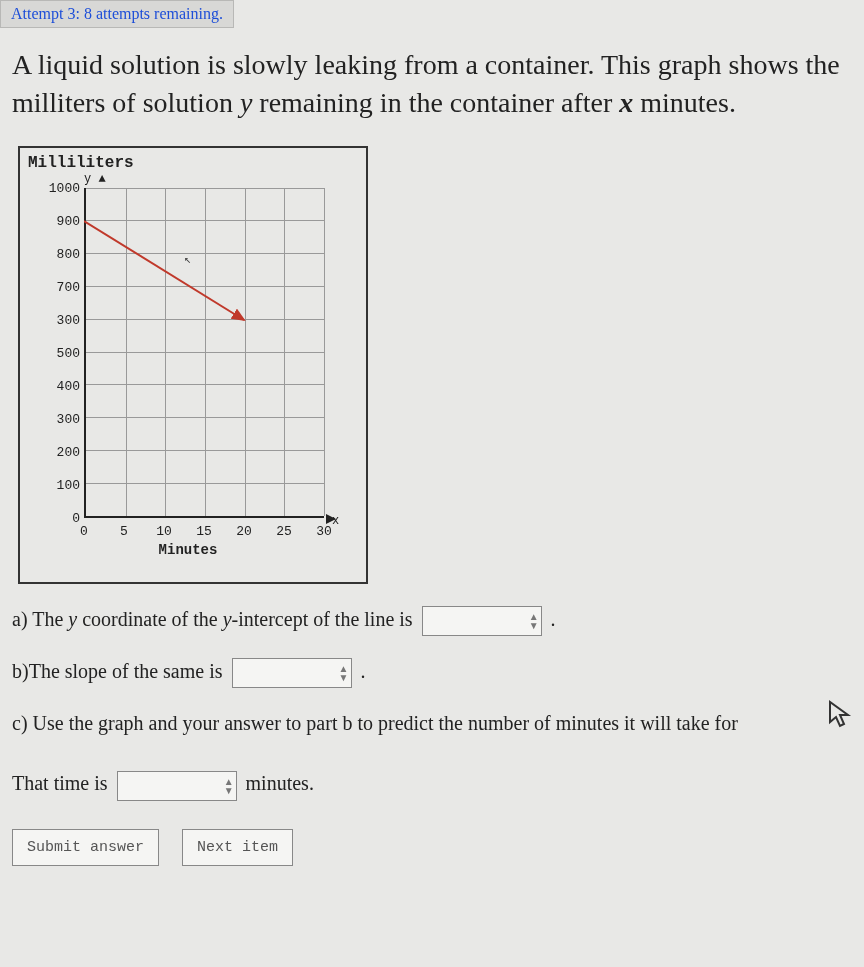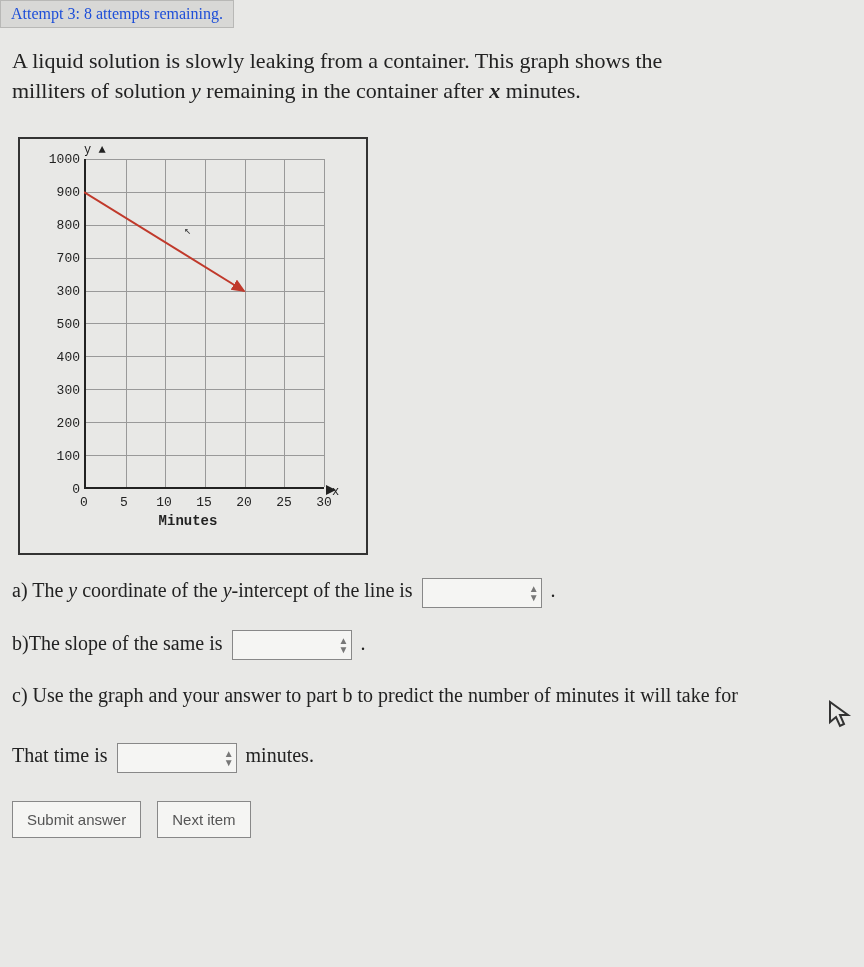--- a/index.html
+++ b/index.html
@@ -17,23 +17,23 @@
     padding: 4px 10px;
     font-size: 16px;
     color: #1d4ed8;
     display: inline-block;
     margin: 0 0 10px 0;
   }
   .main {
     padding: 0 12px 20px 12px;
   }
   .problem-text {
-    font-size: 22px;
+    font-size: 28px;
     line-height: 1.35;
-    margin: 8px 0 32px 0;
+    margin: 8px 0 24px 0;
   }
   .ital { font-style: italic; }
   .bold-ital { font-style: italic; font-weight: bold; }
   .chart-box {
     border: 2px solid #333;
     width: 350px;
     padding: 6px 6px 10px 6px;
     margin-left: 6px;
     background: #e8e8e6;
     position: relative;
@@ -145,22 +145,22 @@
     line-height: 9px;
   }
   .btn-row { margin-top: 28px; }
   .ui-btn {
     display: inline-block;
     border: 1px solid #888;
     background: #f5f5f3;
     padding: 9px 14px;
     font-size: 15px;
     color: #555;
-    font-family: Liberation Sans, sans-serif;
-    margin-right: 12px;
+    font-family: Liberation Mono, monospace;
+    margin-right: 19px;
   }
   .pointer-icon {
     position: absolute;
     right: 10px;
     top: 700px;
     font-size: 28px;
     color: #333;
   }
 </style>
 </head>
@@ -170,20 +170,21 @@
 
 <div class="attempt-banner">Attempt 3: 8 attempts remaining.</div>
 
 <div class="main">
   <div class="problem-text">
     <span>A liquid solution is slowly leaking from a container. This graph shows the</span><br>
     <span>milliters of solution </span><span class="ital">y</span><span> remaining in the container after </span><span class="bold-ital">x</span><span> minutes.</span>
   </div>
 
   <div class="chart-box">
+    <div class="chart-title">Milliliters</div>
     <div class="plot-area">
       <div class="y-letter"><span>y</span> ▲</div>
 
       <div class="y-labels">
         <div style="top:0%">1000</div>
         <div style="top:10%">900</div>
         <div style="top:20%">800</div>
         <div style="top:30%">700</div>
         <div style="top:40%">300</div>
         <div style="top:50%">500</div>

